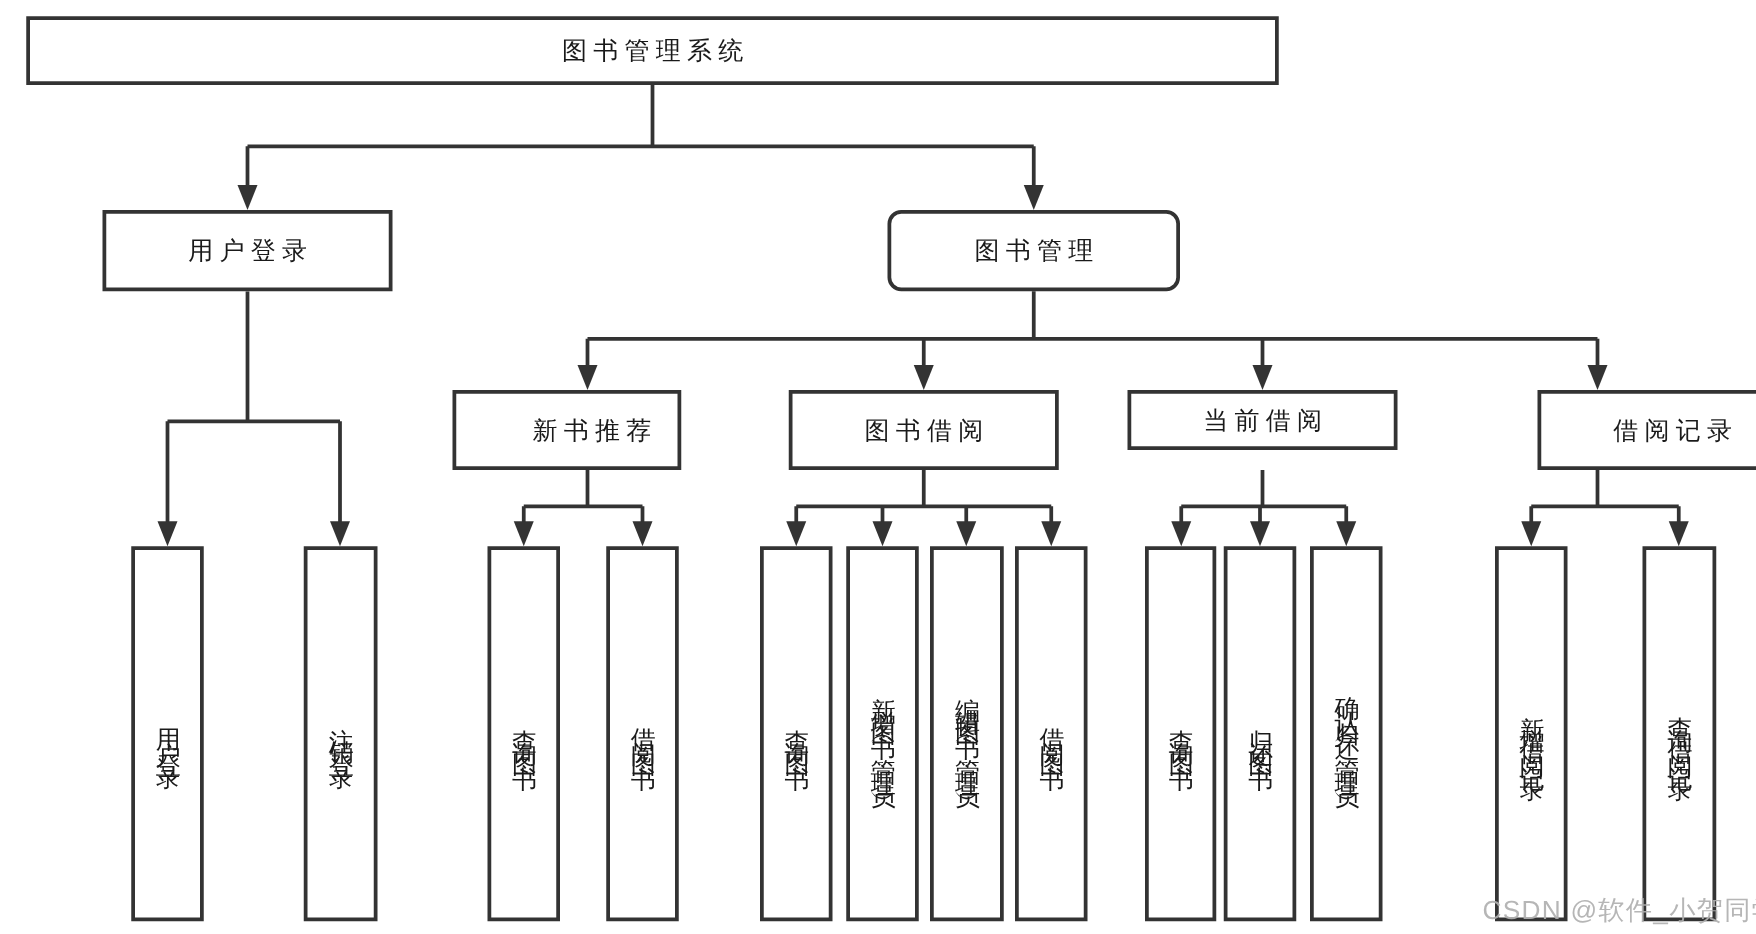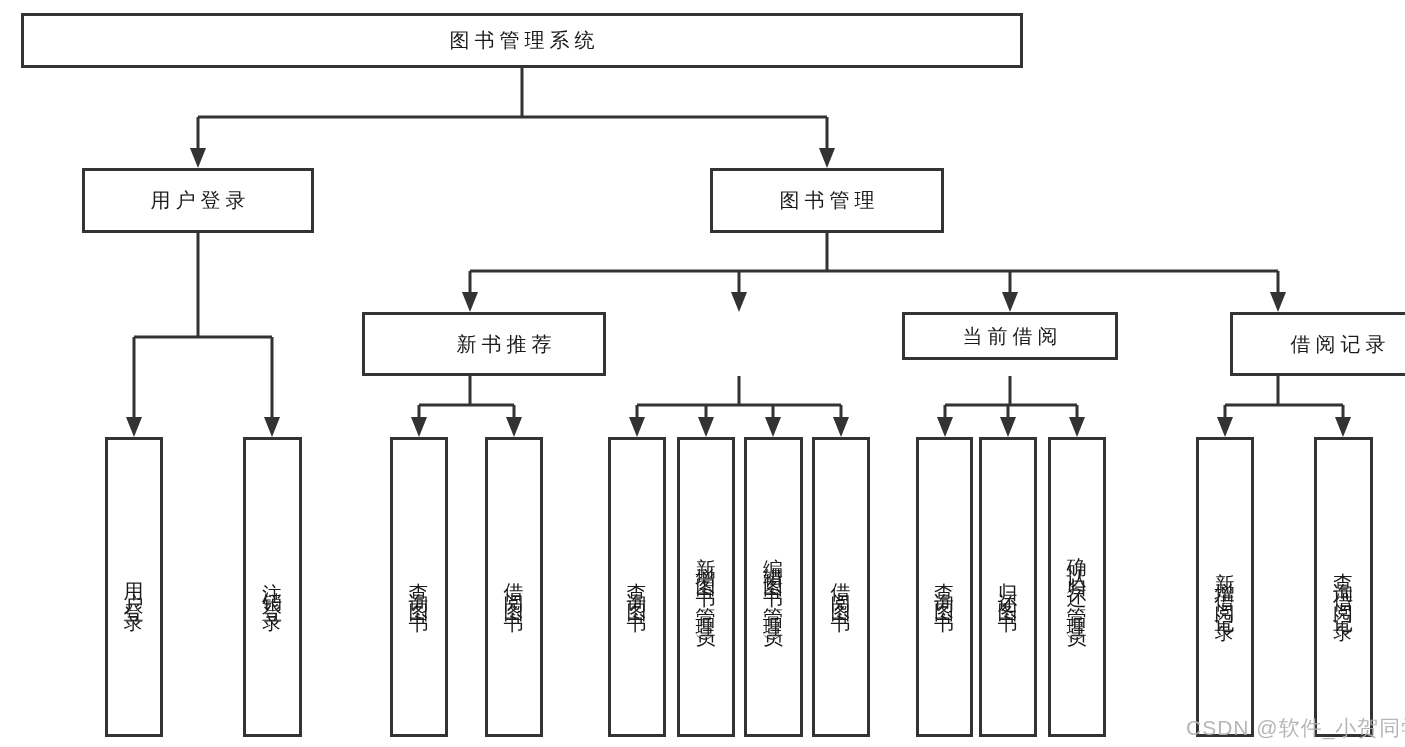--- a/index.html
+++ b/index.html
@@ -99,26 +99,29 @@
     </g>
   </svg>
 
   <div class="box" style="left:21px; top:13px; width:1002px; height:55px;">
     <span class="hlabel">图书管理系统</span>
   </div>
 
   <div class="box" style="left:82px; top:168px; width:232px; height:65px;">
     <span class="hlabel">用户登录</span>
   </div>
-  <div class="box" style="left:710px; top:168px; width:234px; height:65px;">
+  <div class="box" style="left:710px; top:168px; width:234px; height:65px;border-radius:11px;">
     <span class="hlabel">图书管理</span>
   </div>
 
-  <div class="box" style="left:362px; top:312px; width:244px; height:64px;padding-left:40px;">
+  <div class="box" style="left:362px; top:312px; width:183px; height:64px;padding-left:40px;">
     <span class="hlabel">新书推荐</span>
+  </div>
+  <div class="box" style="left:631px; top:312px; width:216px; height:64px;">
+    <span class="hlabel">图书借阅</span>
   </div>
   <div class="box" style="left:902px; top:312px; width:216px; height:48px;">
     <span class="hlabel">当前借阅</span>
   </div>
   <div class="box" style="left:1230px; top:312px; width:216px; height:64px;">
     <span class="hlabel">借阅记录</span>
   </div>
 
   <div class="box vbox" style="left:105px; top:437px; width:58px; height:300px;">
     <span>用户登录</span>

